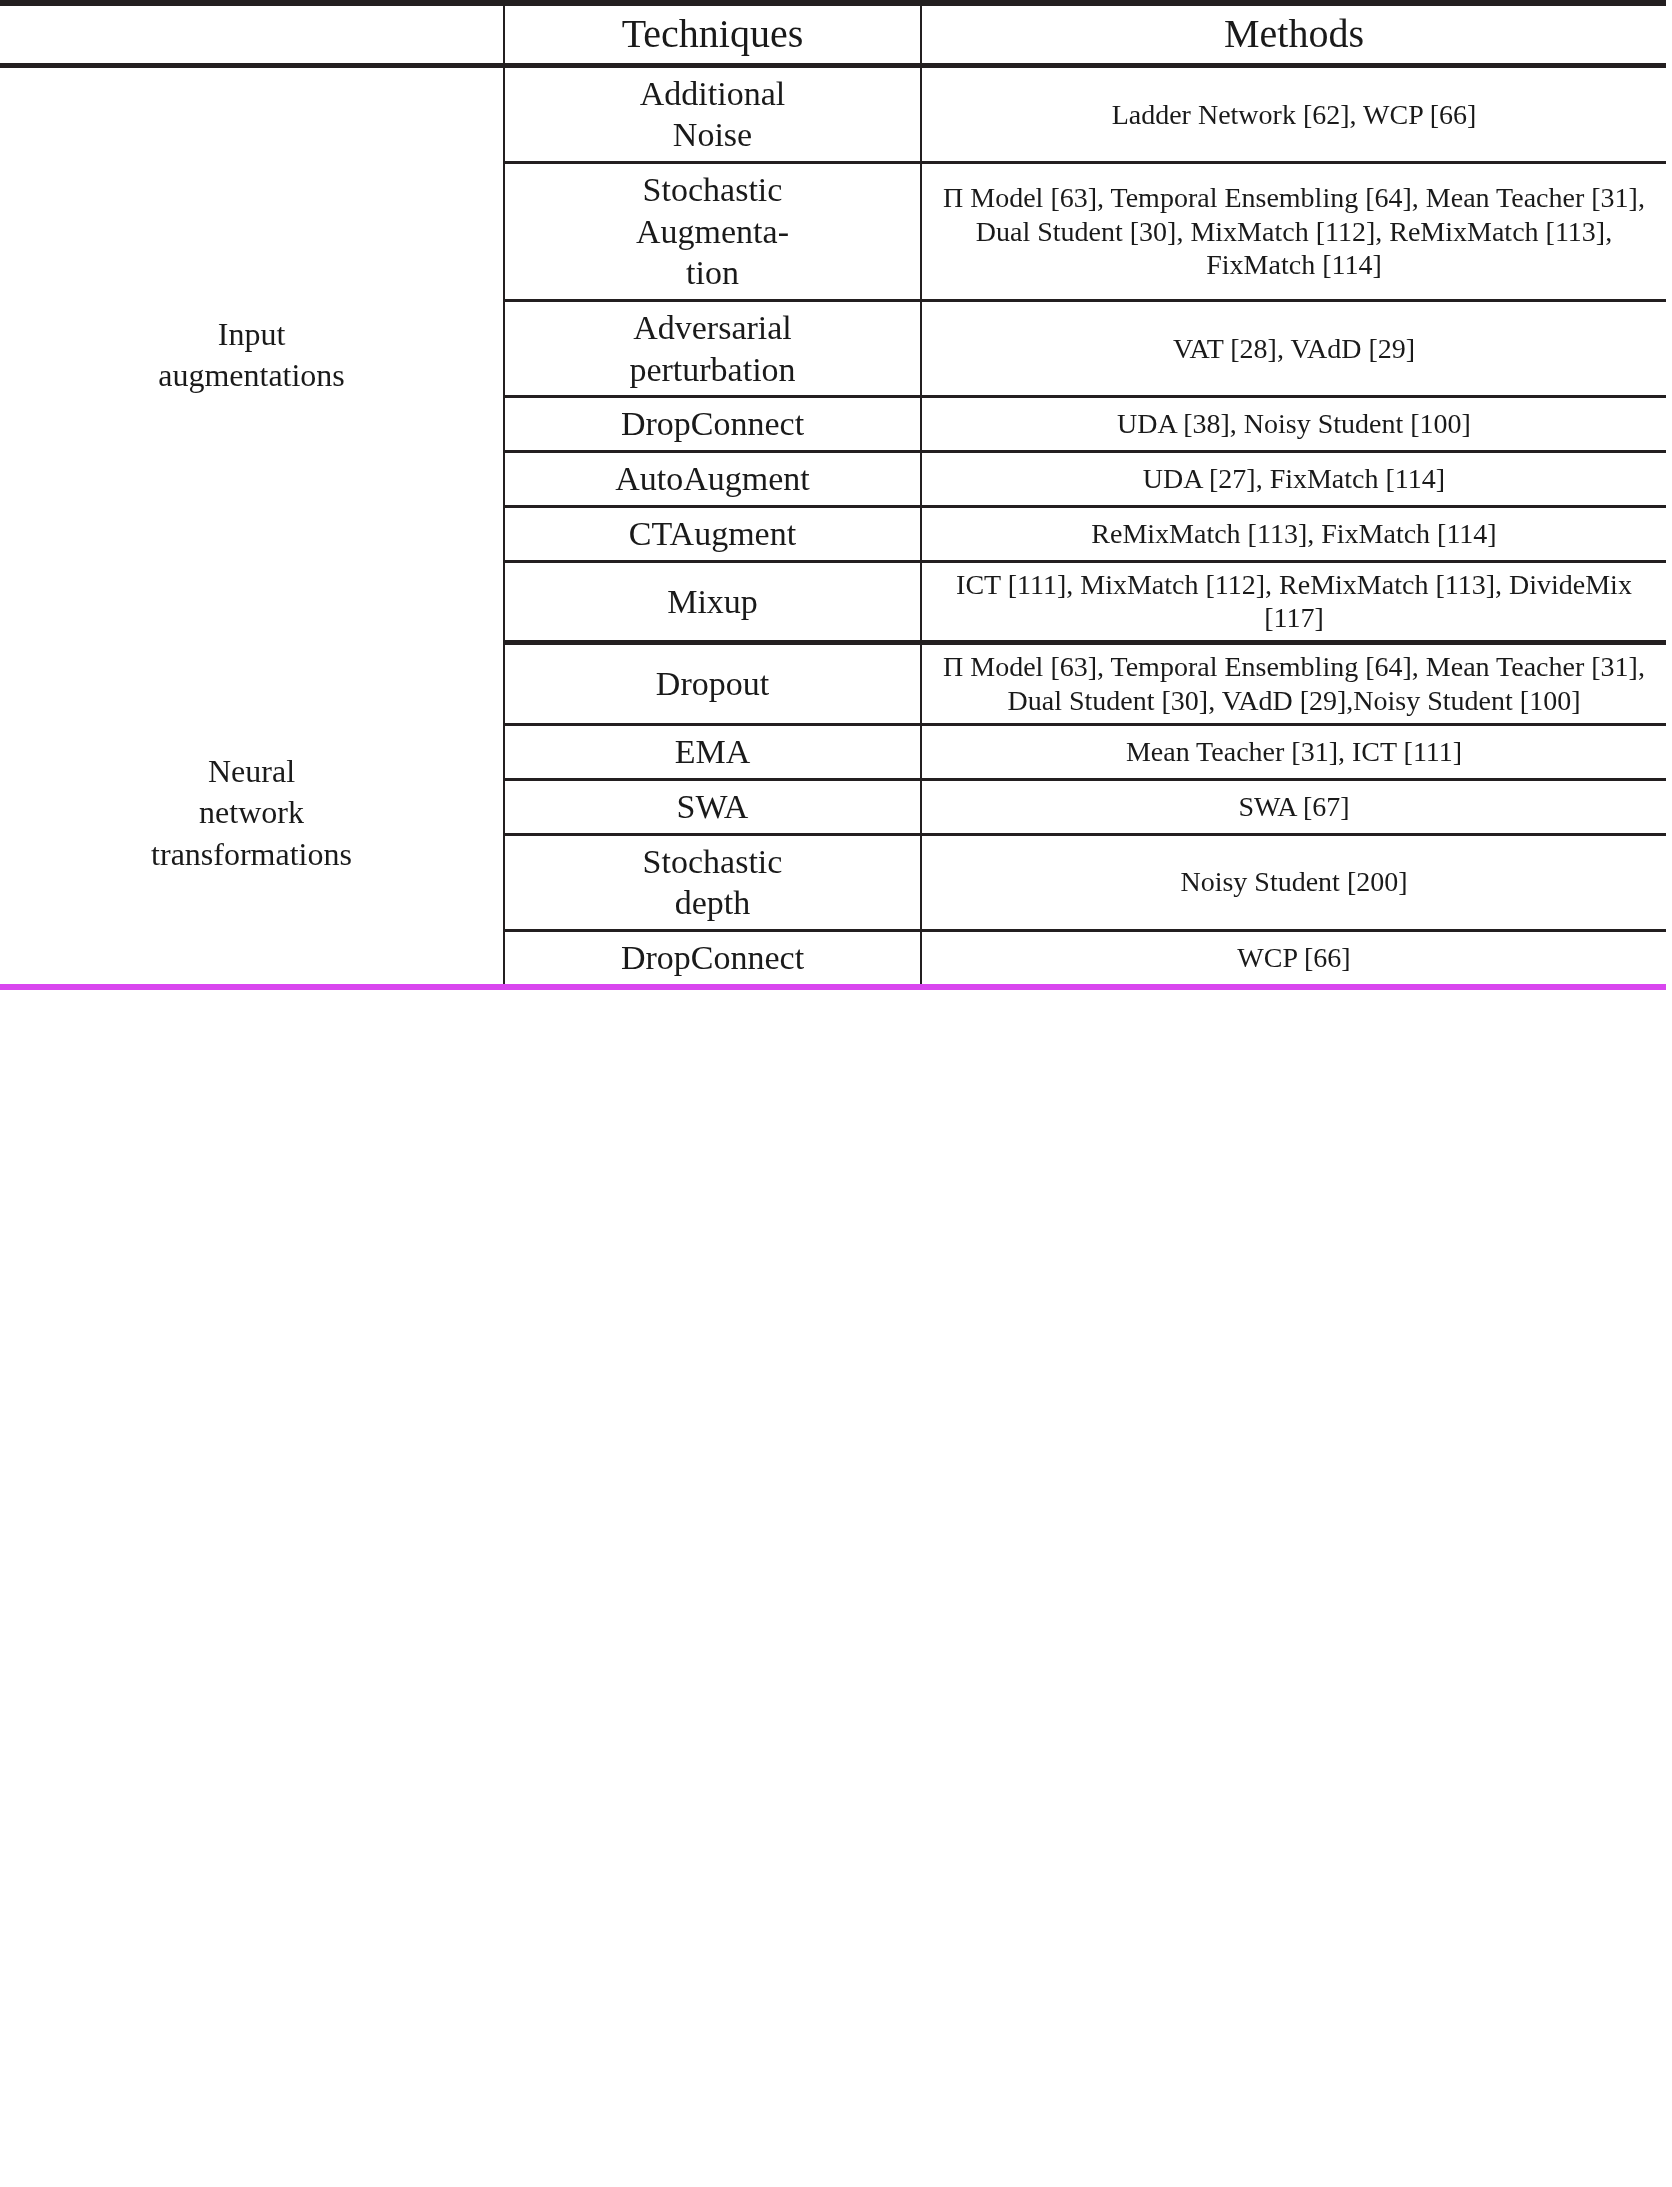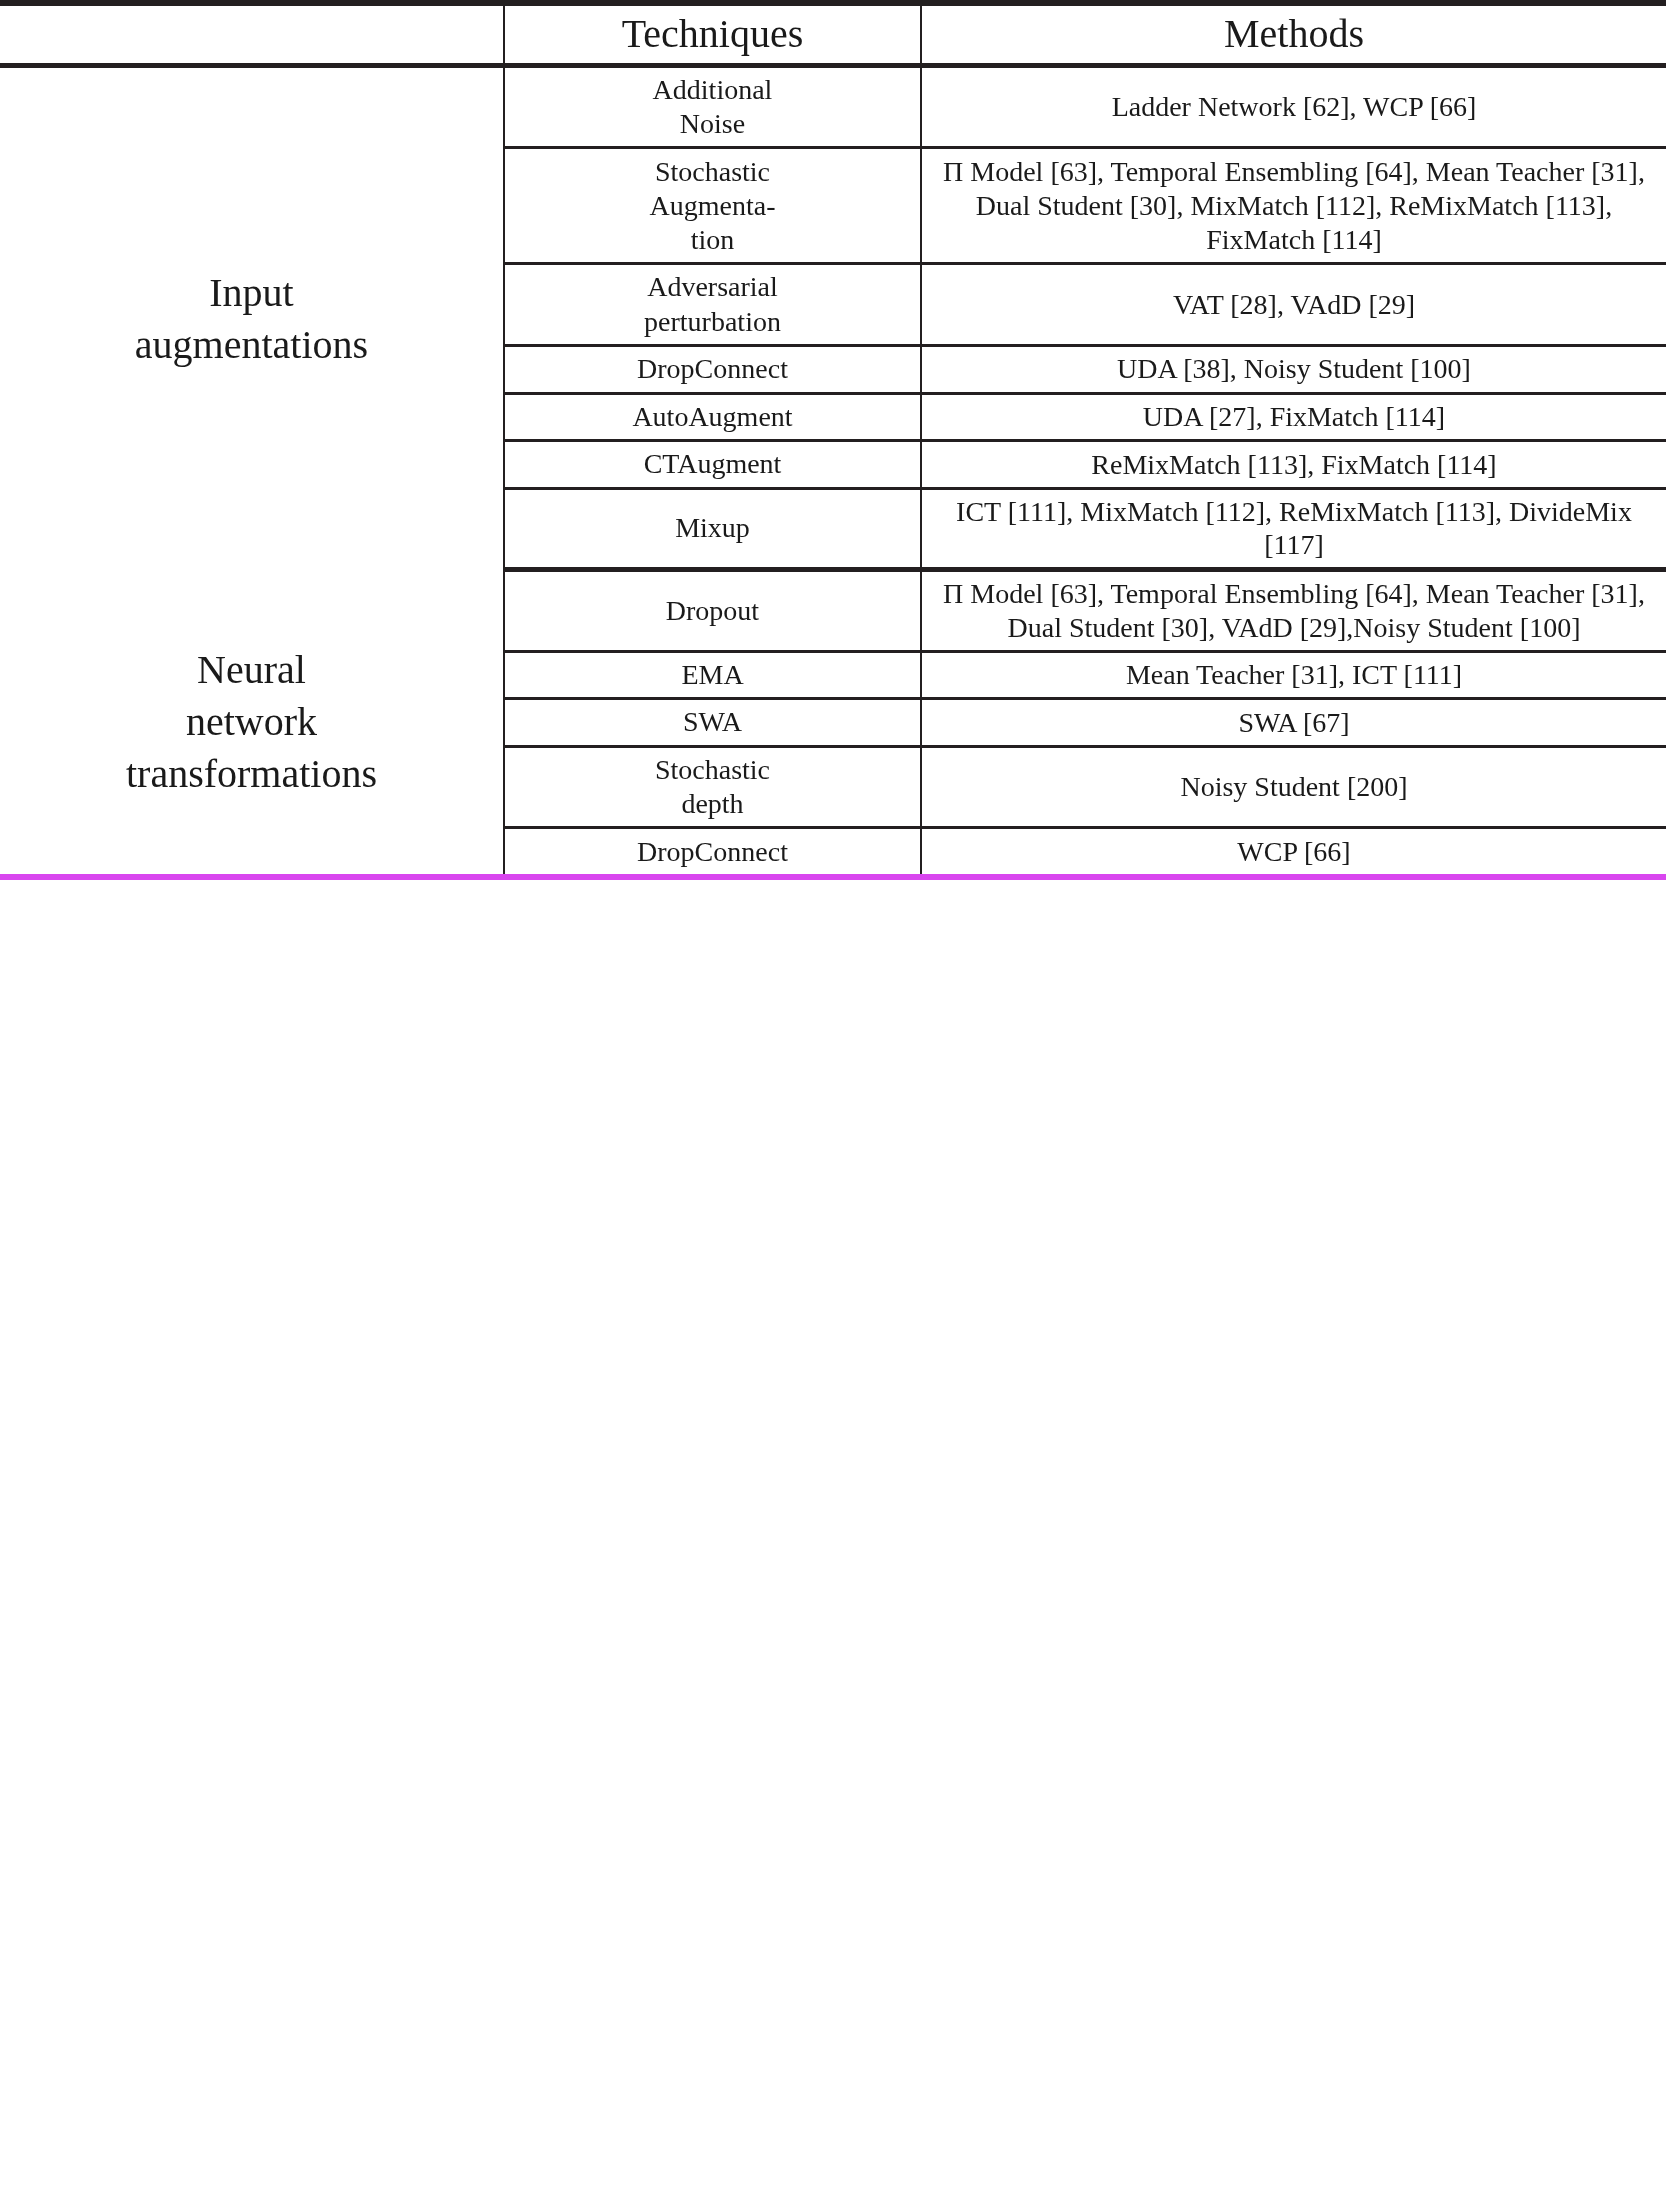--- a/index.html
+++ b/index.html
@@ -60,31 +60,31 @@
     padding-top: 8.7px;
     padding-bottom: 10.4px;
   }
 
   
   td.group-cell {
     text-align: left;
     vertical-align: middle;
     padding-left: 54px;
     padding-right: 5.2px;
-    font-size: 40px;
+    font-size: 32px;
     line-height: 1.30;
     margin-left: 31px;
   }
   td.group-cell .group-label {
     display: block;
     white-space: pre-line;
   }
 
   td.tech-cell {
-    font-size: 28px;
+    font-size: 34px;
     line-height: 1.22;
     white-space: pre-line;
   }
 
   td.method-cell {
     font-size: 28px;
     line-height: 1.20;
     padding-left: 14px;
     padding-right: 14px;
   }

